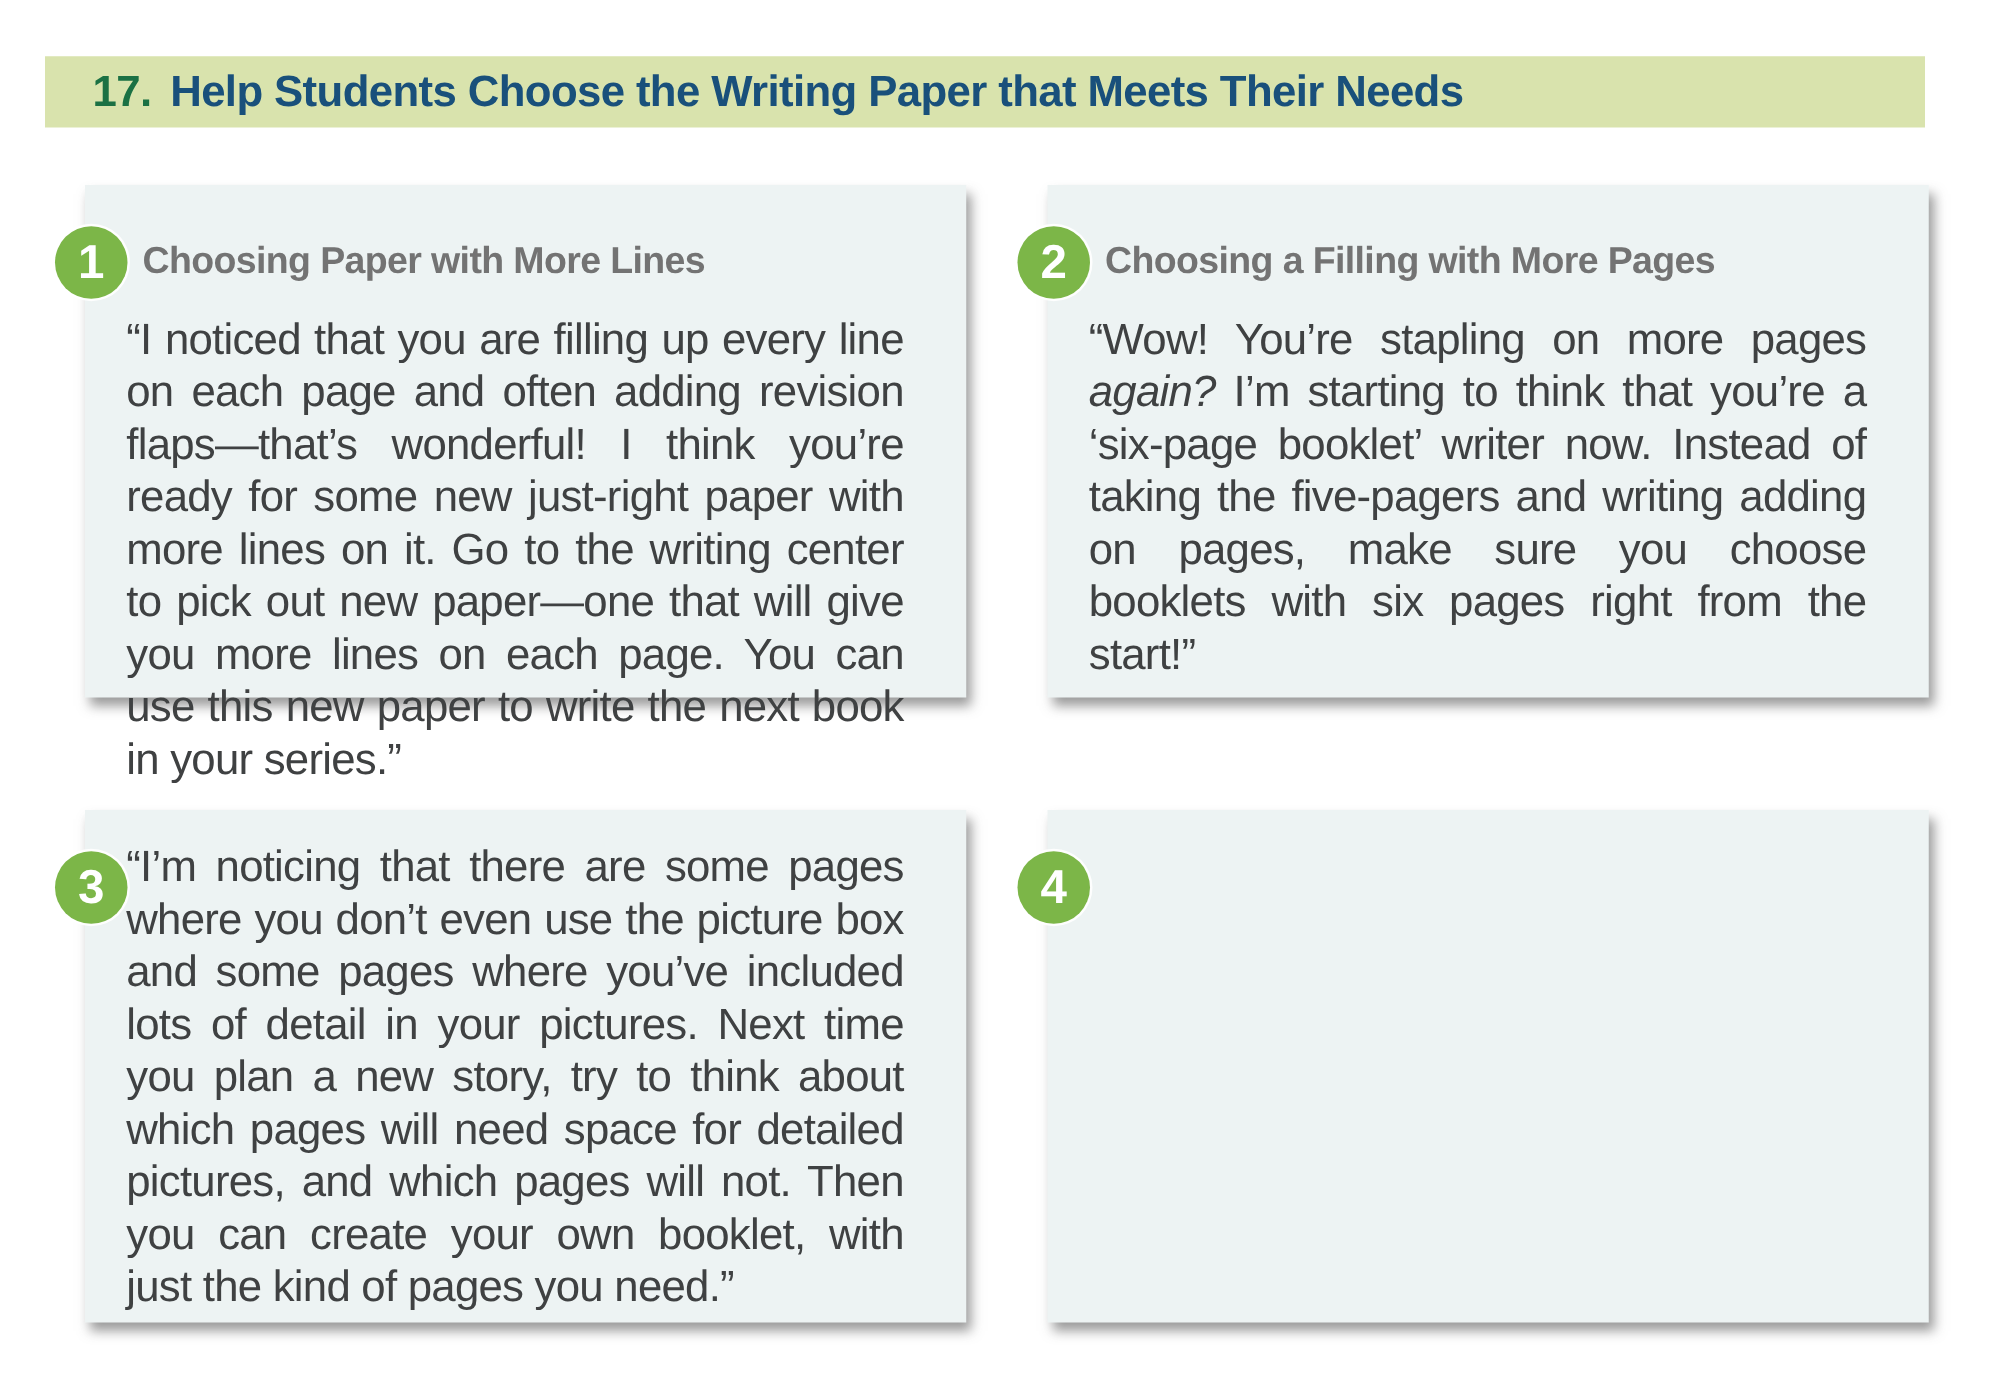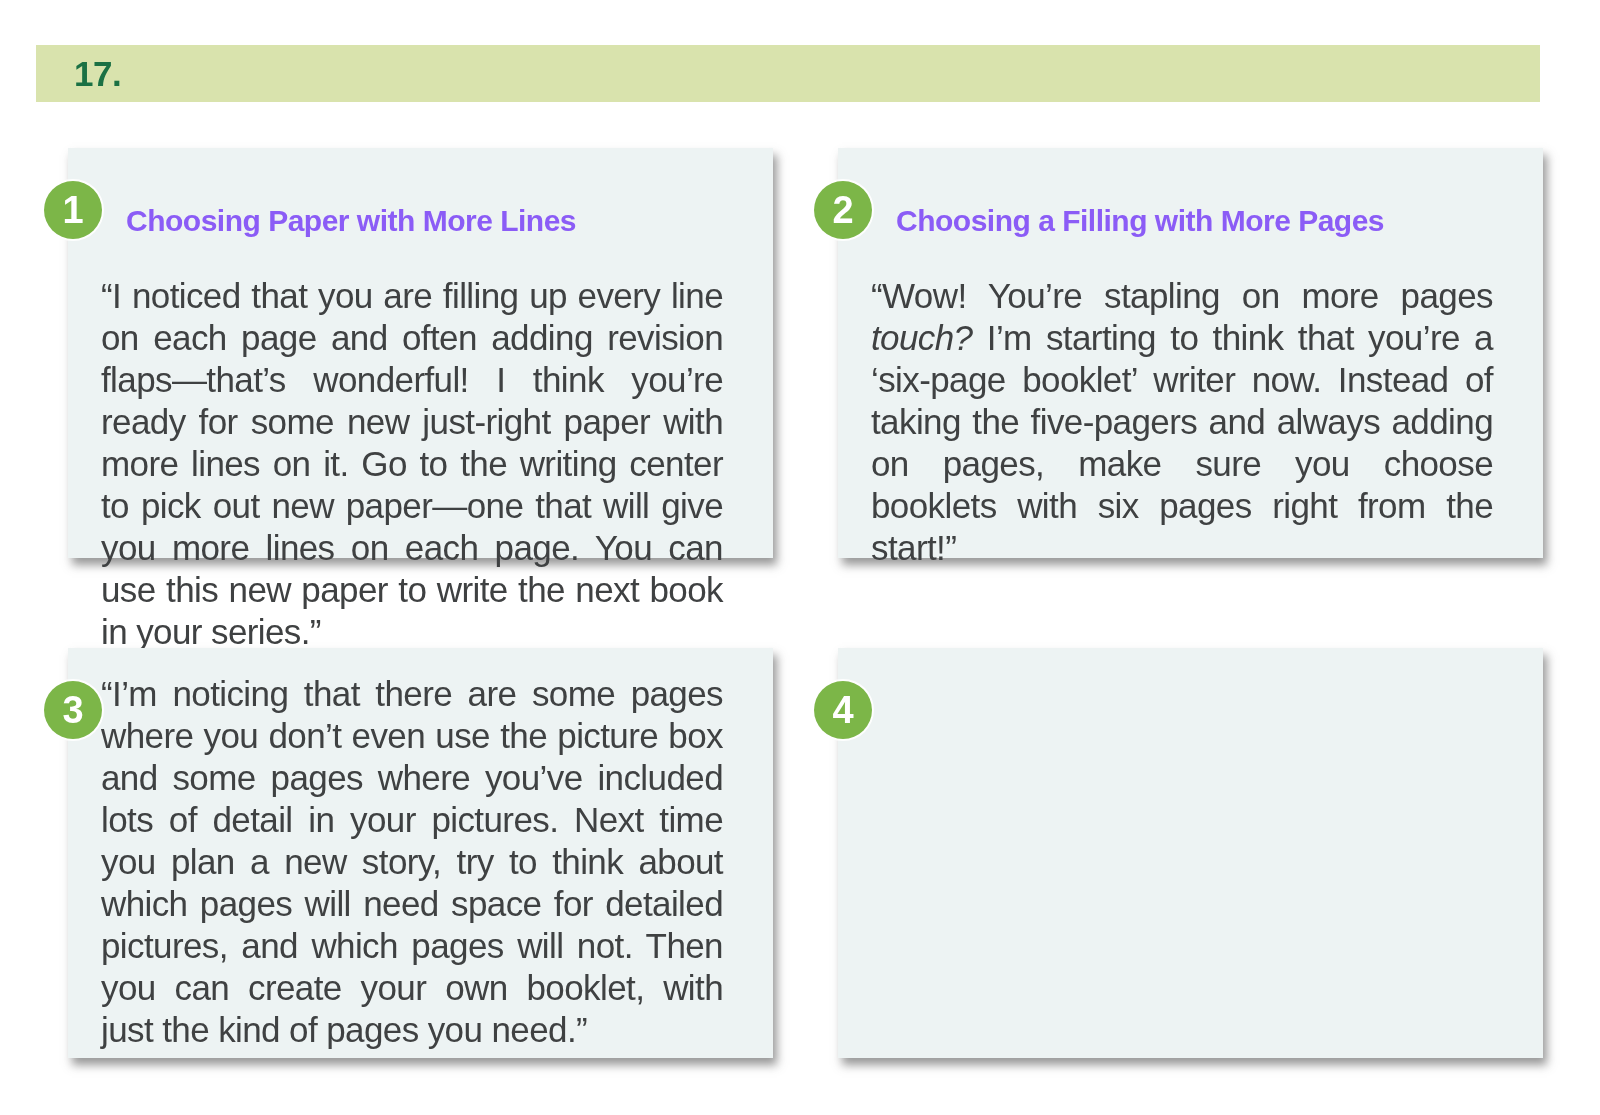--- a/index.html
+++ b/index.html
@@ -71,23 +71,23 @@
     color: #ffffff;
     font-size: 38px;
     font-weight: bold;
     display: flex;
     align-items: center;
     justify-content: center;
     line-height: 1;
   }
 
   .card-title {
-    margin: 12px;
+    margin: 0;
     padding: 44px 40px 0 46px;
-    color: #8b5cf6;
+    color: #737373;
     font-size: 30px;
     font-weight: bold;
     letter-spacing: -0.5px;
   }
 
   .card-body {
     margin: 0;
     padding: 25px 50px 0 33px;
     color: #3f4142;
     font-size: 35px;
@@ -99,32 +99,33 @@
     font-style: italic;
   }
 </style>
 </head>
 <body>
 
 <div class="page">
 
   <div class="header-band">
     <span class="header-number">17.</span>
+    <span class="header-title">Help Students Choose the Writing Paper that Meets Their Needs</span>
   </div>
 
   <div class="card card-1">
     <div class="badge">1</div>
     <h3 class="card-title">Choosing Paper with More Lines</h3>
     <p class="card-body"><span>“I noticed that you are filling up every line on each page and often adding revision flaps—that’s wonderful! I think you’re ready for some new just-right paper with more lines on it. Go to the writing center to pick out new paper—one that will give you more lines on each page. You can use this new paper to write the next book in your series.”</span></p>
   </div>
 
   <div class="card card-2">
     <div class="badge">2</div>
     <h3 class="card-title">Choosing a Filling with More Pages</h3>
-    <p class="card-body"><span>“Wow! You’re stapling on more pages </span><em>touch?</em><span> I’m starting to think that you’re a ‘six-page booklet’ writer now. Instead of taking the five-pagers and always adding on pages, make sure you choose booklets with six pages right from the start!”</span></p>
+    <p class="card-body"><span>“Wow! You’re stapling on more pages </span><em>again?</em><span> I’m starting to think that you’re a ‘six-page booklet’ writer now. Instead of taking the five-pagers and writing adding on pages, make sure you choose booklets with six pages right from the start!”</span></p>
   </div>
 
   <div class="card card-3">
     <div class="badge">3</div>
     <p class="card-body"><span>“I’m noticing that there are some pages where you don’t even use the picture box and some pages where you’ve included lots of detail in your pictures. Next time you plan a new story, try to think about which pages will need space for detailed pictures, and which pages will not. Then you can create your own booklet, with just the kind of pages you need.”</span></p>
   </div>
 
   <div class="card card-4">
     <div class="badge">4</div>
   </div>

